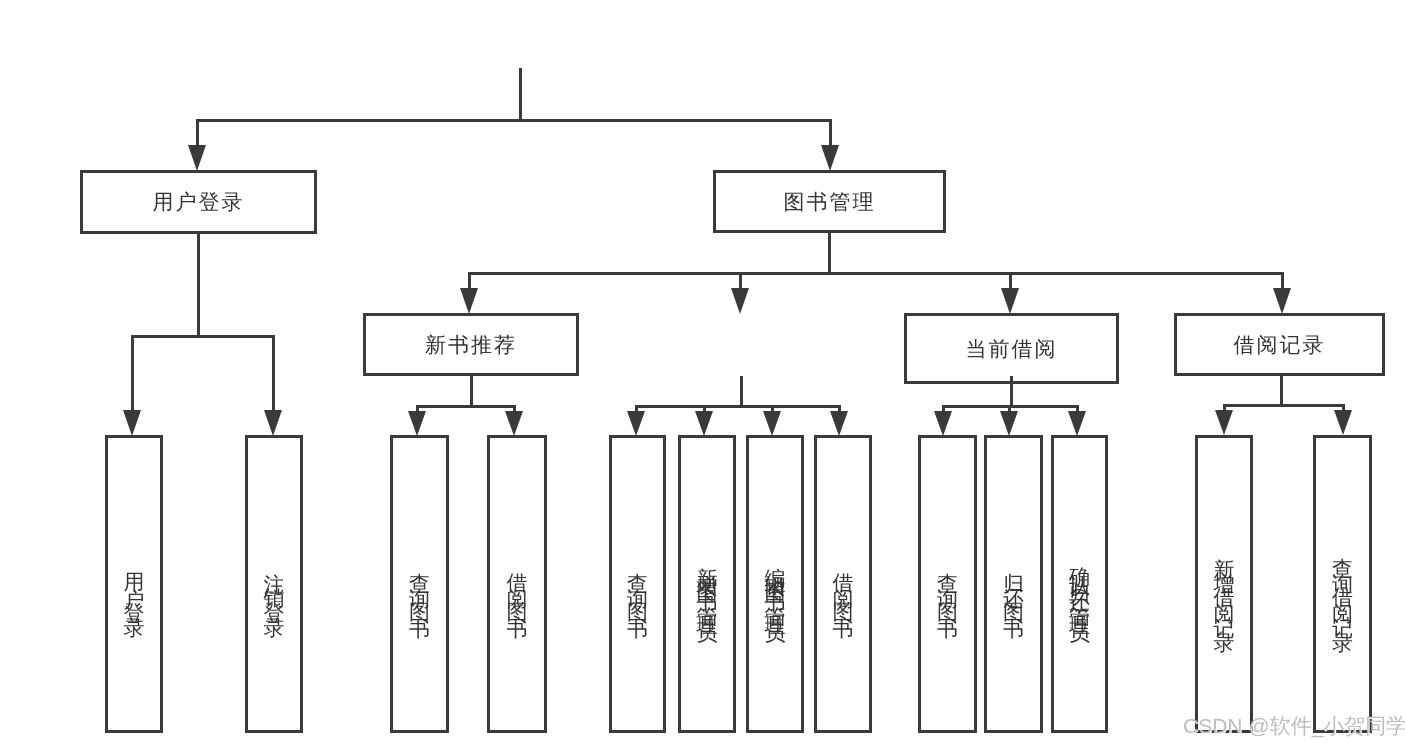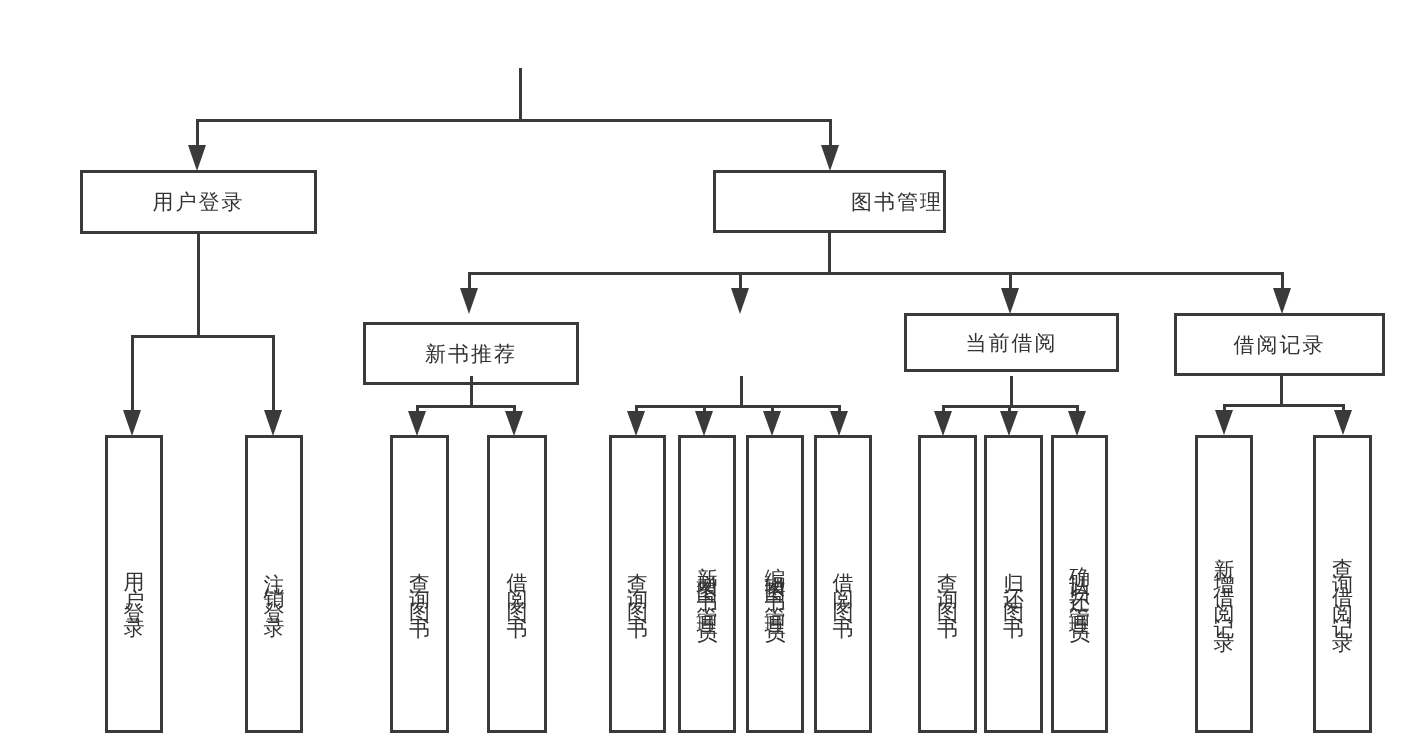--- a/index.html
+++ b/index.html
@@ -45,21 +45,21 @@
   <div class="vline" style="left:519px;top:68px;height:53px;"></div>
   <div class="hline" style="left:196px;top:119px;width:636px;"></div>
   <div class="vline" style="left:196px;top:119px;height:30px;"></div>
   <div class="ahead" style="left:188px;top:145px;"></div>
   <div class="vline" style="left:829px;top:119px;height:30px;"></div>
   <div class="ahead" style="left:821px;top:145px;"></div>
 
   <div class="box" style="left:80px;top:170px;width:237px;height:64px;">
     <span class="label">用户登录</span>
   </div>
-  <div class="box" style="left:713px;top:170px;width:233px;height:63px;justify-content:flex-end;">
+  <div class="box" style="left:713px;top:170px;width:233px;height:63px;">
     <span class="label">图书管理</span>
   </div>
 
   <div class="vline" style="left:197px;top:233px;height:104px;"></div>
   <div class="hline" style="left:131px;top:335px;width:144px;"></div>
   <div class="vline" style="left:131px;top:335px;height:80px;"></div>
   <div class="ahead" style="left:123px;top:410px;"></div>
   <div class="vline" style="left:272px;top:335px;height:80px;"></div>
   <div class="ahead" style="left:264px;top:410px;"></div>
 
@@ -67,24 +67,24 @@
   <div class="hline" style="left:468px;top:272px;width:816px;"></div>
   <div class="vline" style="left:468px;top:272px;height:20px;"></div>
   <div class="ahead" style="left:460px;top:288px;"></div>
   <div class="vline" style="left:739px;top:272px;height:20px;"></div>
   <div class="ahead" style="left:731px;top:288px;"></div>
   <div class="vline" style="left:1009px;top:272px;height:20px;"></div>
   <div class="ahead" style="left:1001px;top:288px;"></div>
   <div class="vline" style="left:1281px;top:272px;height:20px;"></div>
   <div class="ahead" style="left:1273px;top:288px;"></div>
 
-  <div class="box" style="left:363px;top:313px;width:216px;height:63px;margin-top:9px;">
+  <div class="box" style="left:363px;top:313px;width:216px;height:63px;">
     <span class="label">新书推荐</span>
   </div>
-  <div class="box" style="left:904px;top:313px;width:215px;height:59px;">
+  <div class="box" style="left:904px;top:313px;width:215px;height:71px;">
     <span class="label">当前借阅</span>
   </div>
   <div class="box" style="left:1174px;top:313px;width:211px;height:63px;text-align:center;">
     <span class="label">借阅记录</span>
   </div>
 
   <div class="vline" style="left:470px;top:376px;height:32px;"></div>
   <div class="hline" style="left:416px;top:405px;width:100px;"></div>
   <div class="vline" style="left:416px;top:405px;height:10px;"></div>
   <div class="ahead small" style="left:408px;top:411px;"></div>
@@ -155,14 +155,15 @@
     <span class="label" style="letter-spacing: 8px;">确认归还（管理员）</span>
   </div>
 
   <div class="box leaf" style="left:1195px;top:435px;width:58px;height:298px;">
     <span class="label" style="letter-spacing: 15px;">新增借阅记录</span>
   </div>
   <div class="box leaf" style="left:1313px;top:435px;width:59px;height:298px;">
     <span class="label" style="letter-spacing: 15px;">查询借阅记录</span>
   </div>
 
+  <div class="watermark">CSDN @软件_小贺同学</div>
 
 </div>
 
 </body></html>

